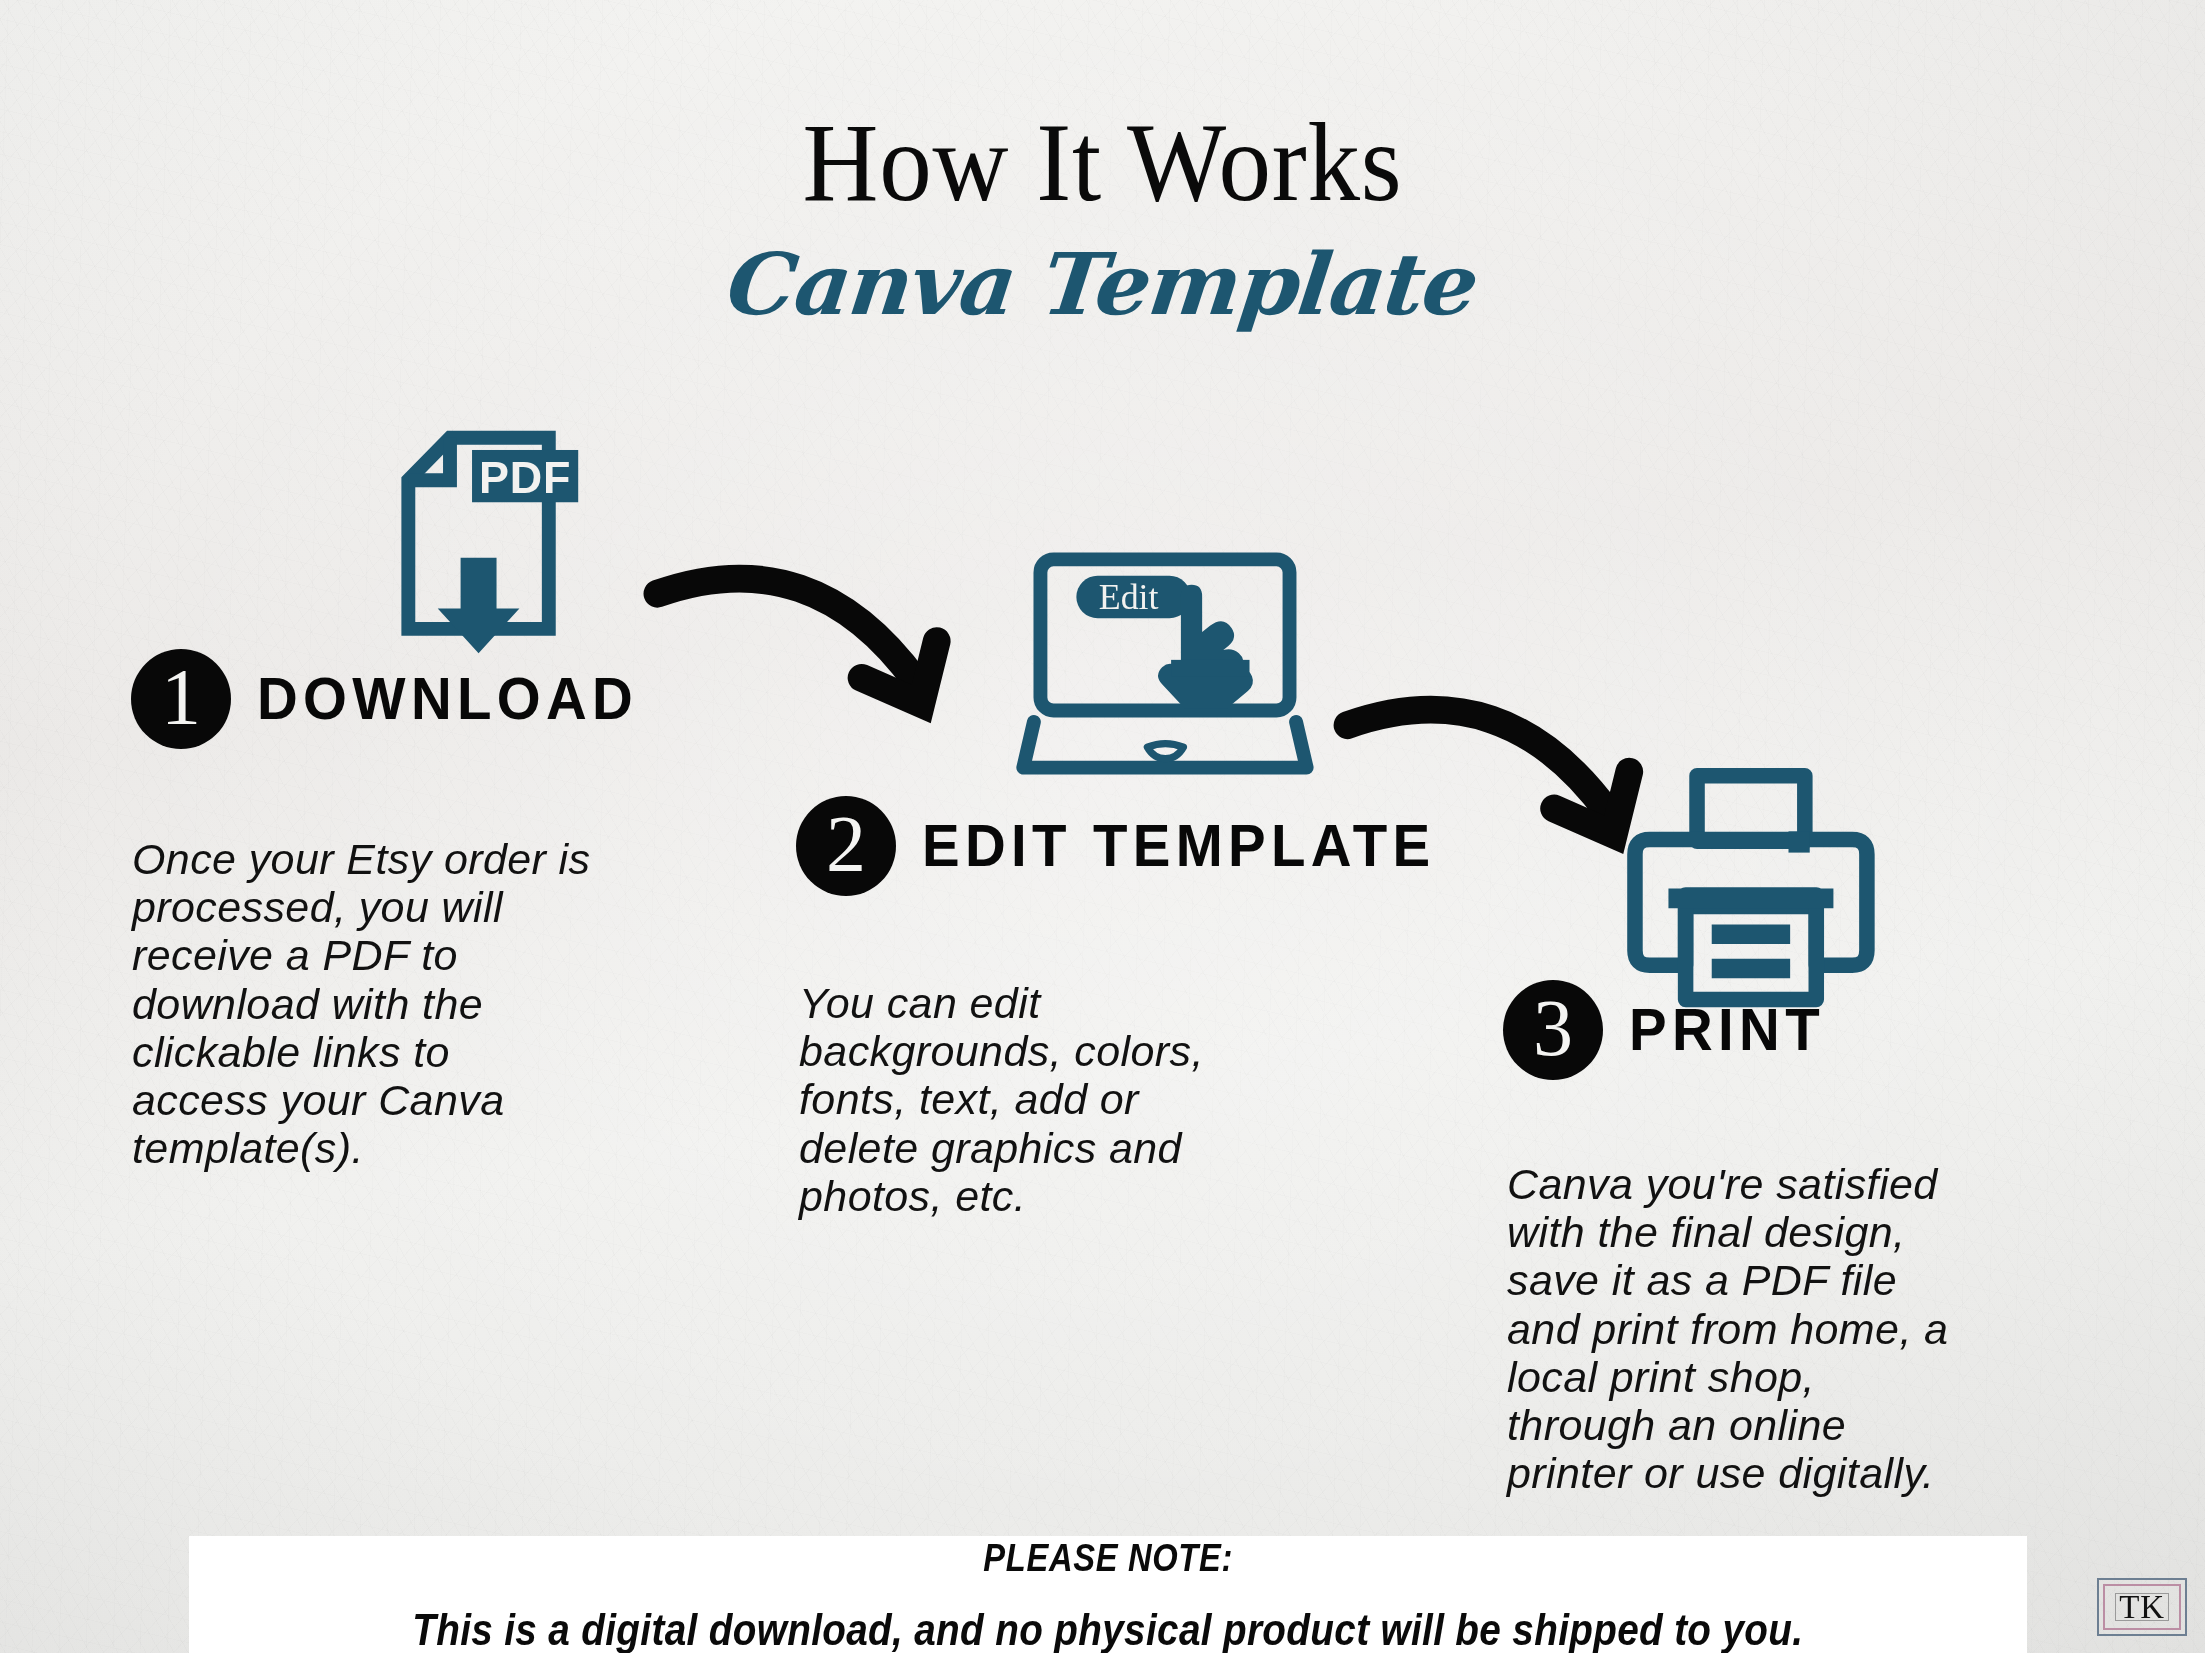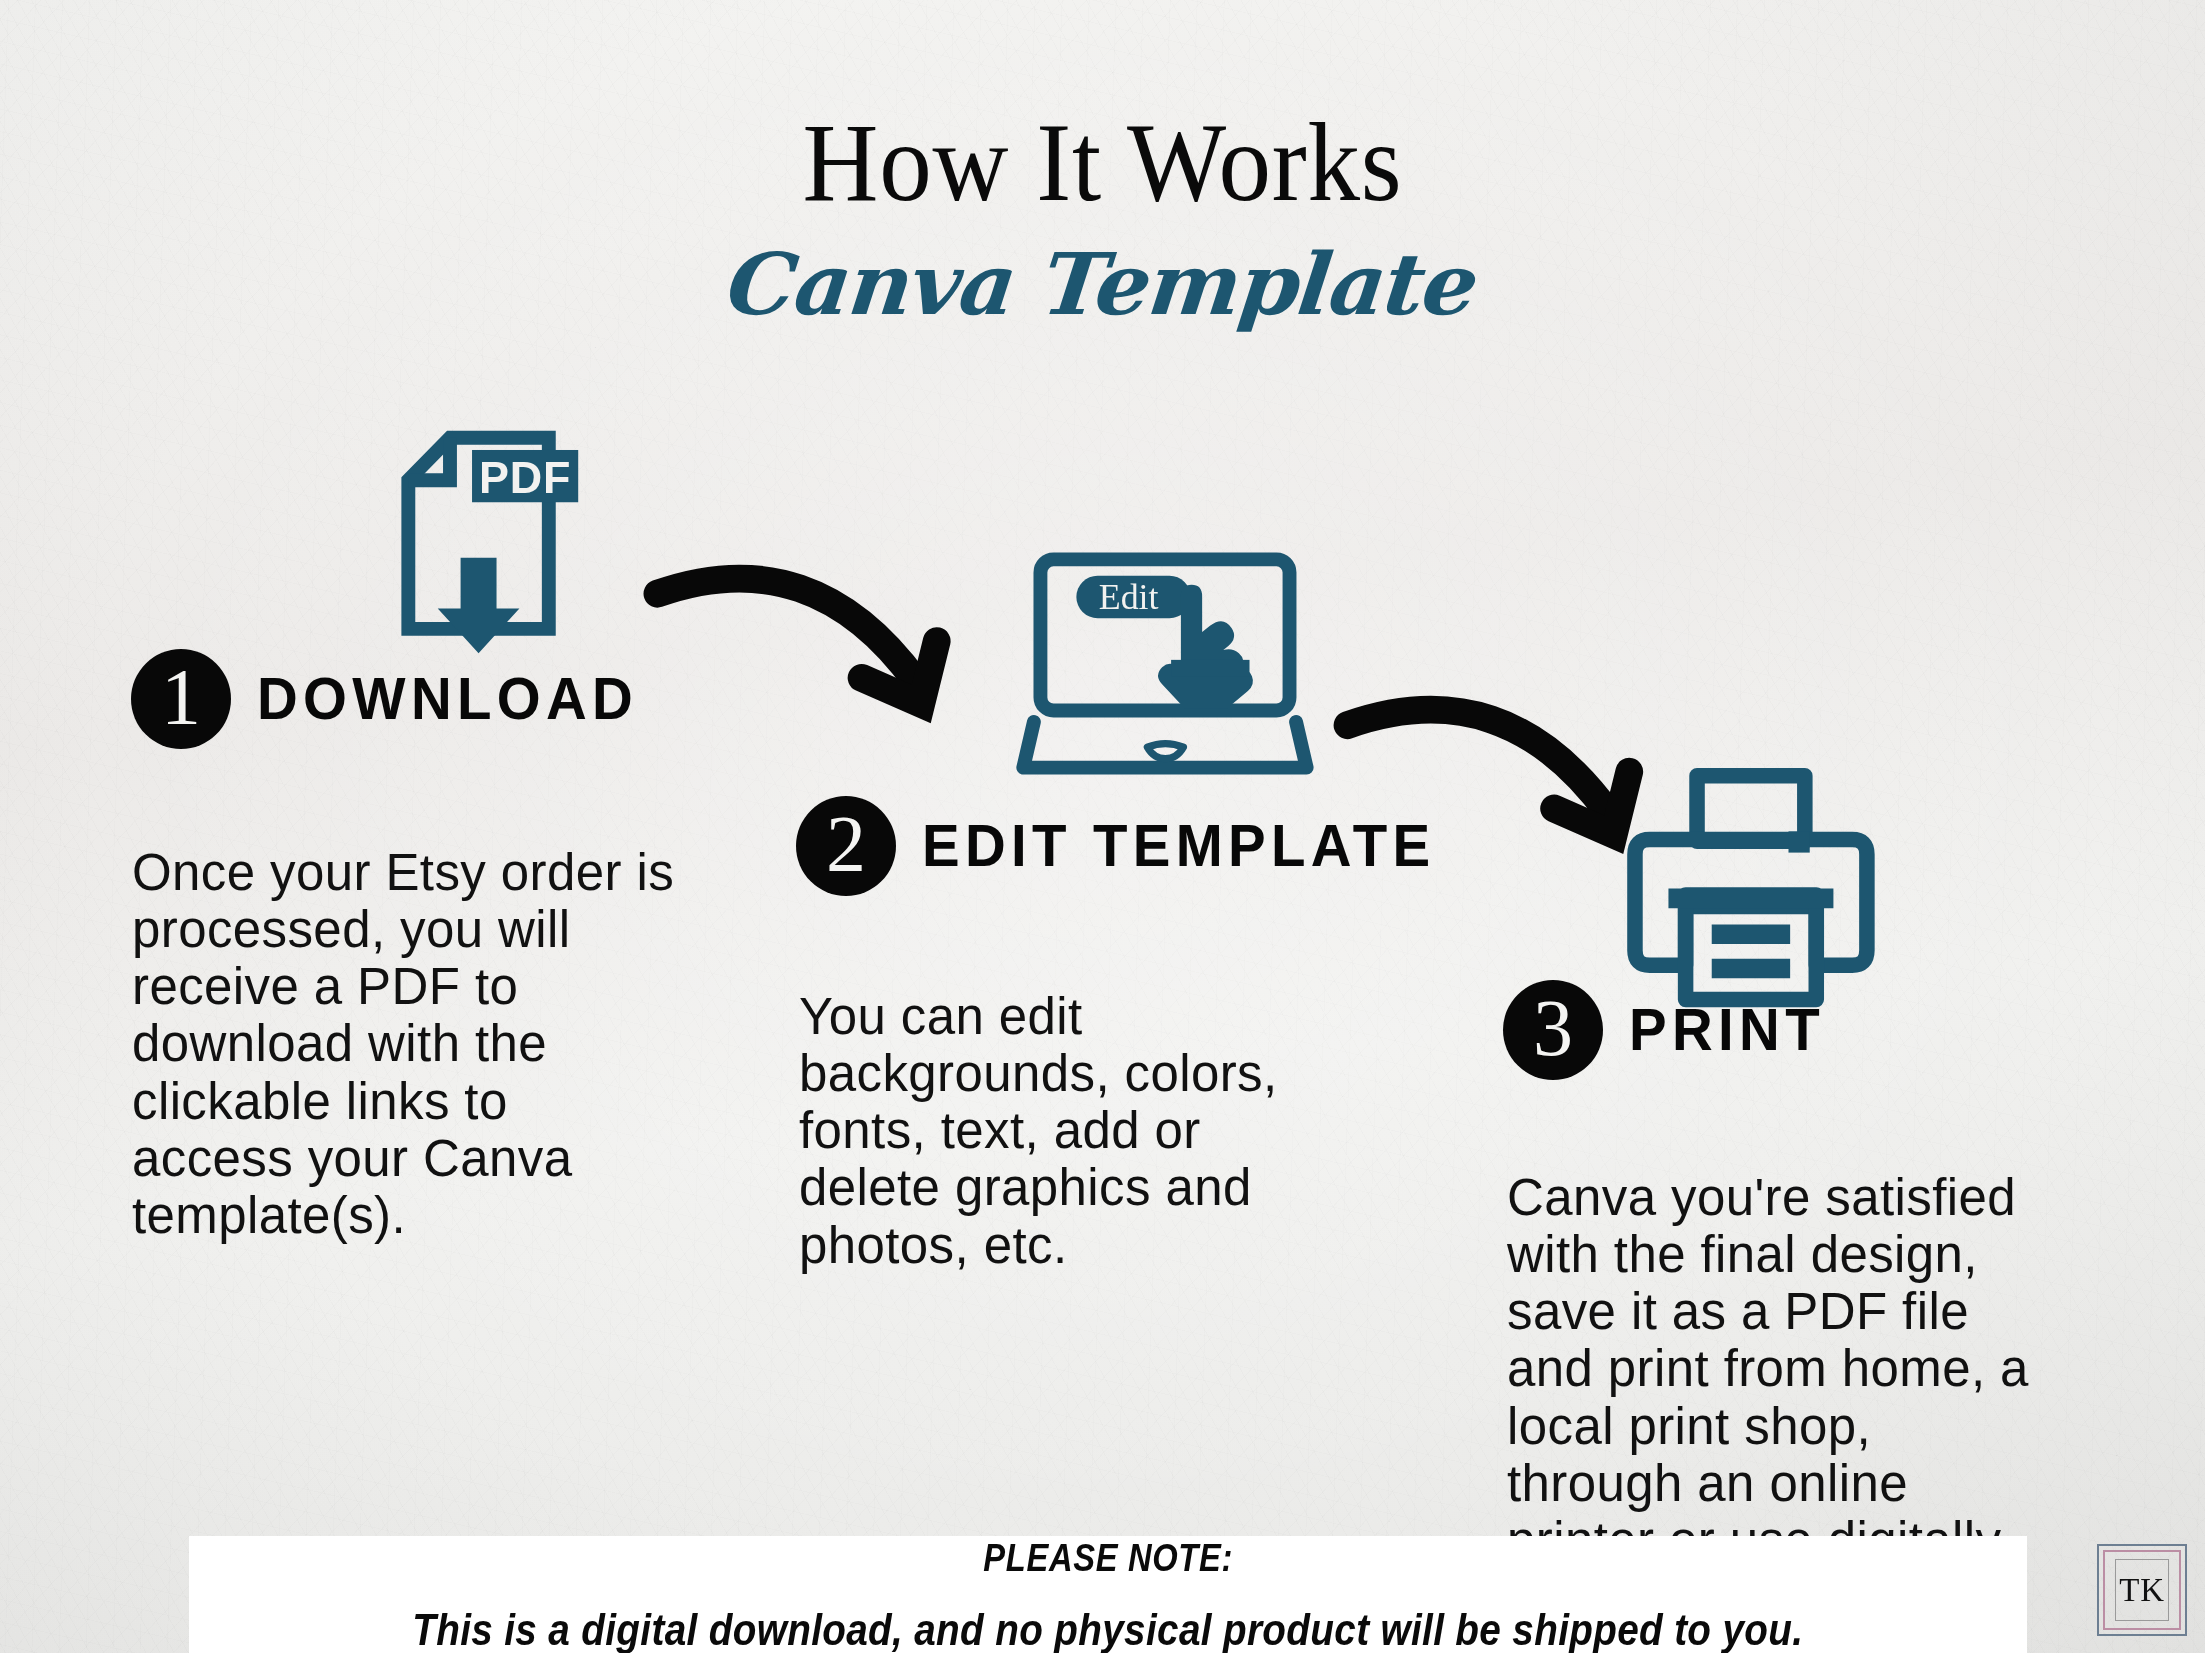--- a/index.html
+++ b/index.html
@@ -88,24 +88,25 @@
     margin-left:26px;
     transform:scaleX(.94);
     transform-origin:left center;
     white-space:nowrap;
   }
 
   
   .step-body{
     position:absolute;
     font-family:"Liberation Sans", sans-serif;
-    font-size:51px;line-height:1.12;
+    font-size:43px;line-height:1.12;
     color:#111;
     letter-spacing:0.4px;
     white-space:pre-line;
+    font-style:italic;
   }
   .step-body .para + .para{margin-top:20px;}
 
   
   #note-box{
     position:absolute;left:189px;top:1536px;
     width:1838px;height:118px;
     background:#ffffff;
     box-sizing:border-box;
     display:flex;flex-direction:column;
@@ -118,21 +119,21 @@
     color:#0a0a0a;
     line-height:1;
     transform:scaleX(.86);
   }
   #note-title{font-size:38px;letter-spacing:0.8px;}
   #note-text{font-size:45px;letter-spacing:0.4px;}
 
   
   #tk-logo{
     position:absolute;right:18px;bottom:18px;
-    width:90px;height:92px;
+    width:90px;height:58px;
   }
   #tk-outer{
     position:absolute;inset:0;
     border:2.5px solid #6d7f92;
   }
   #tk-mid{
     position:absolute;inset:5.7px;
     border:2.5px solid #bb8ea4;
   }
   #tk-inner{

